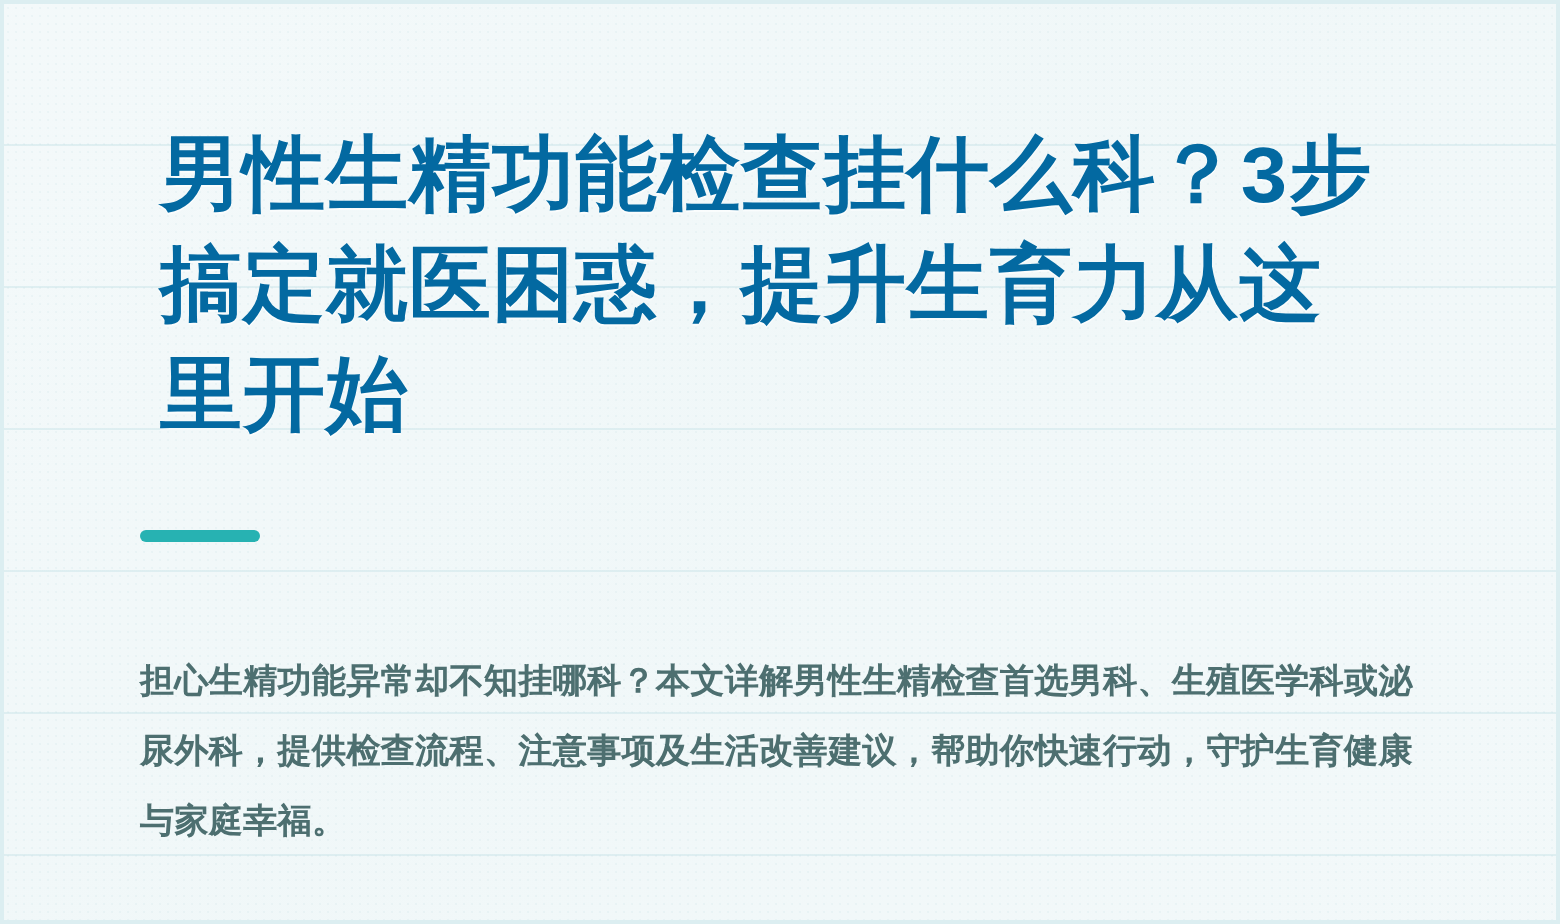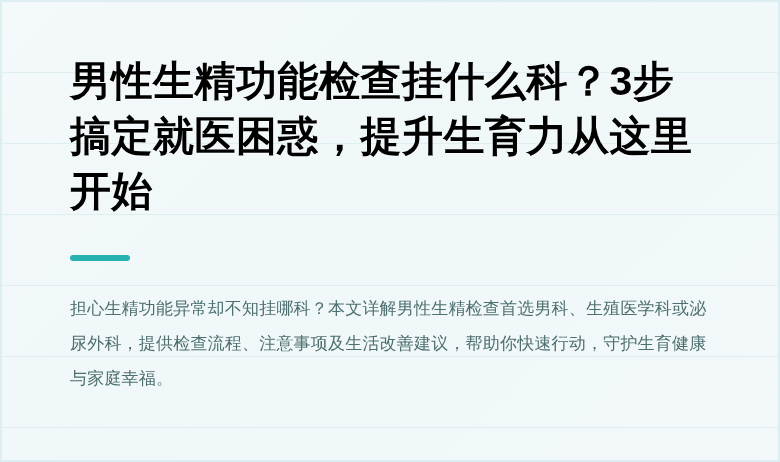--- a/index.html
+++ b/index.html
@@ -52,47 +52,48 @@
     pointer-events: none;
   }
 
   .content {
     position: relative;
     padding: 52px 68px 0 68px;
     box-sizing: border-box;
   }
 
   .title {
-    margin: 0;
-    font-family: Liberation Sans, sans-serif;
+    margin: 10px;
+    font-family: Liberation Mono, monospace;
     font-weight: bold;
     font-size: 41px;
     line-height: 55px;
     letter-spacing: 0.5px;
-    color: #000000;
+    color: #0369a1;
     max-width: 648px;
     text-shadow: 0 1px 0 rgba(255,255,255,0.65);
   }
 
   .divider {
     margin-top: 36px;
     width: 60px;
     height: 6px;
     border-radius: 3px;
     background-color: #27b2b2;
   }
 
   .description {
-    margin-top: 30px;
+    margin-top: 53px;
     font-family: "DejaVu Sans", "Liberation Sans", sans-serif;
     font-size: 17px;
     line-height: 35px;
     color: #4d6f70;
     max-width: 650px;
     letter-spacing: 0.2px;
+    font-weight: bold;
   }
 </style>
 </head>
 <body>
 
 <div class="card">
 
   <div class="bg-wash"></div>
   <div class="bg-bands"></div>
   <div class="bg-dots"></div>

